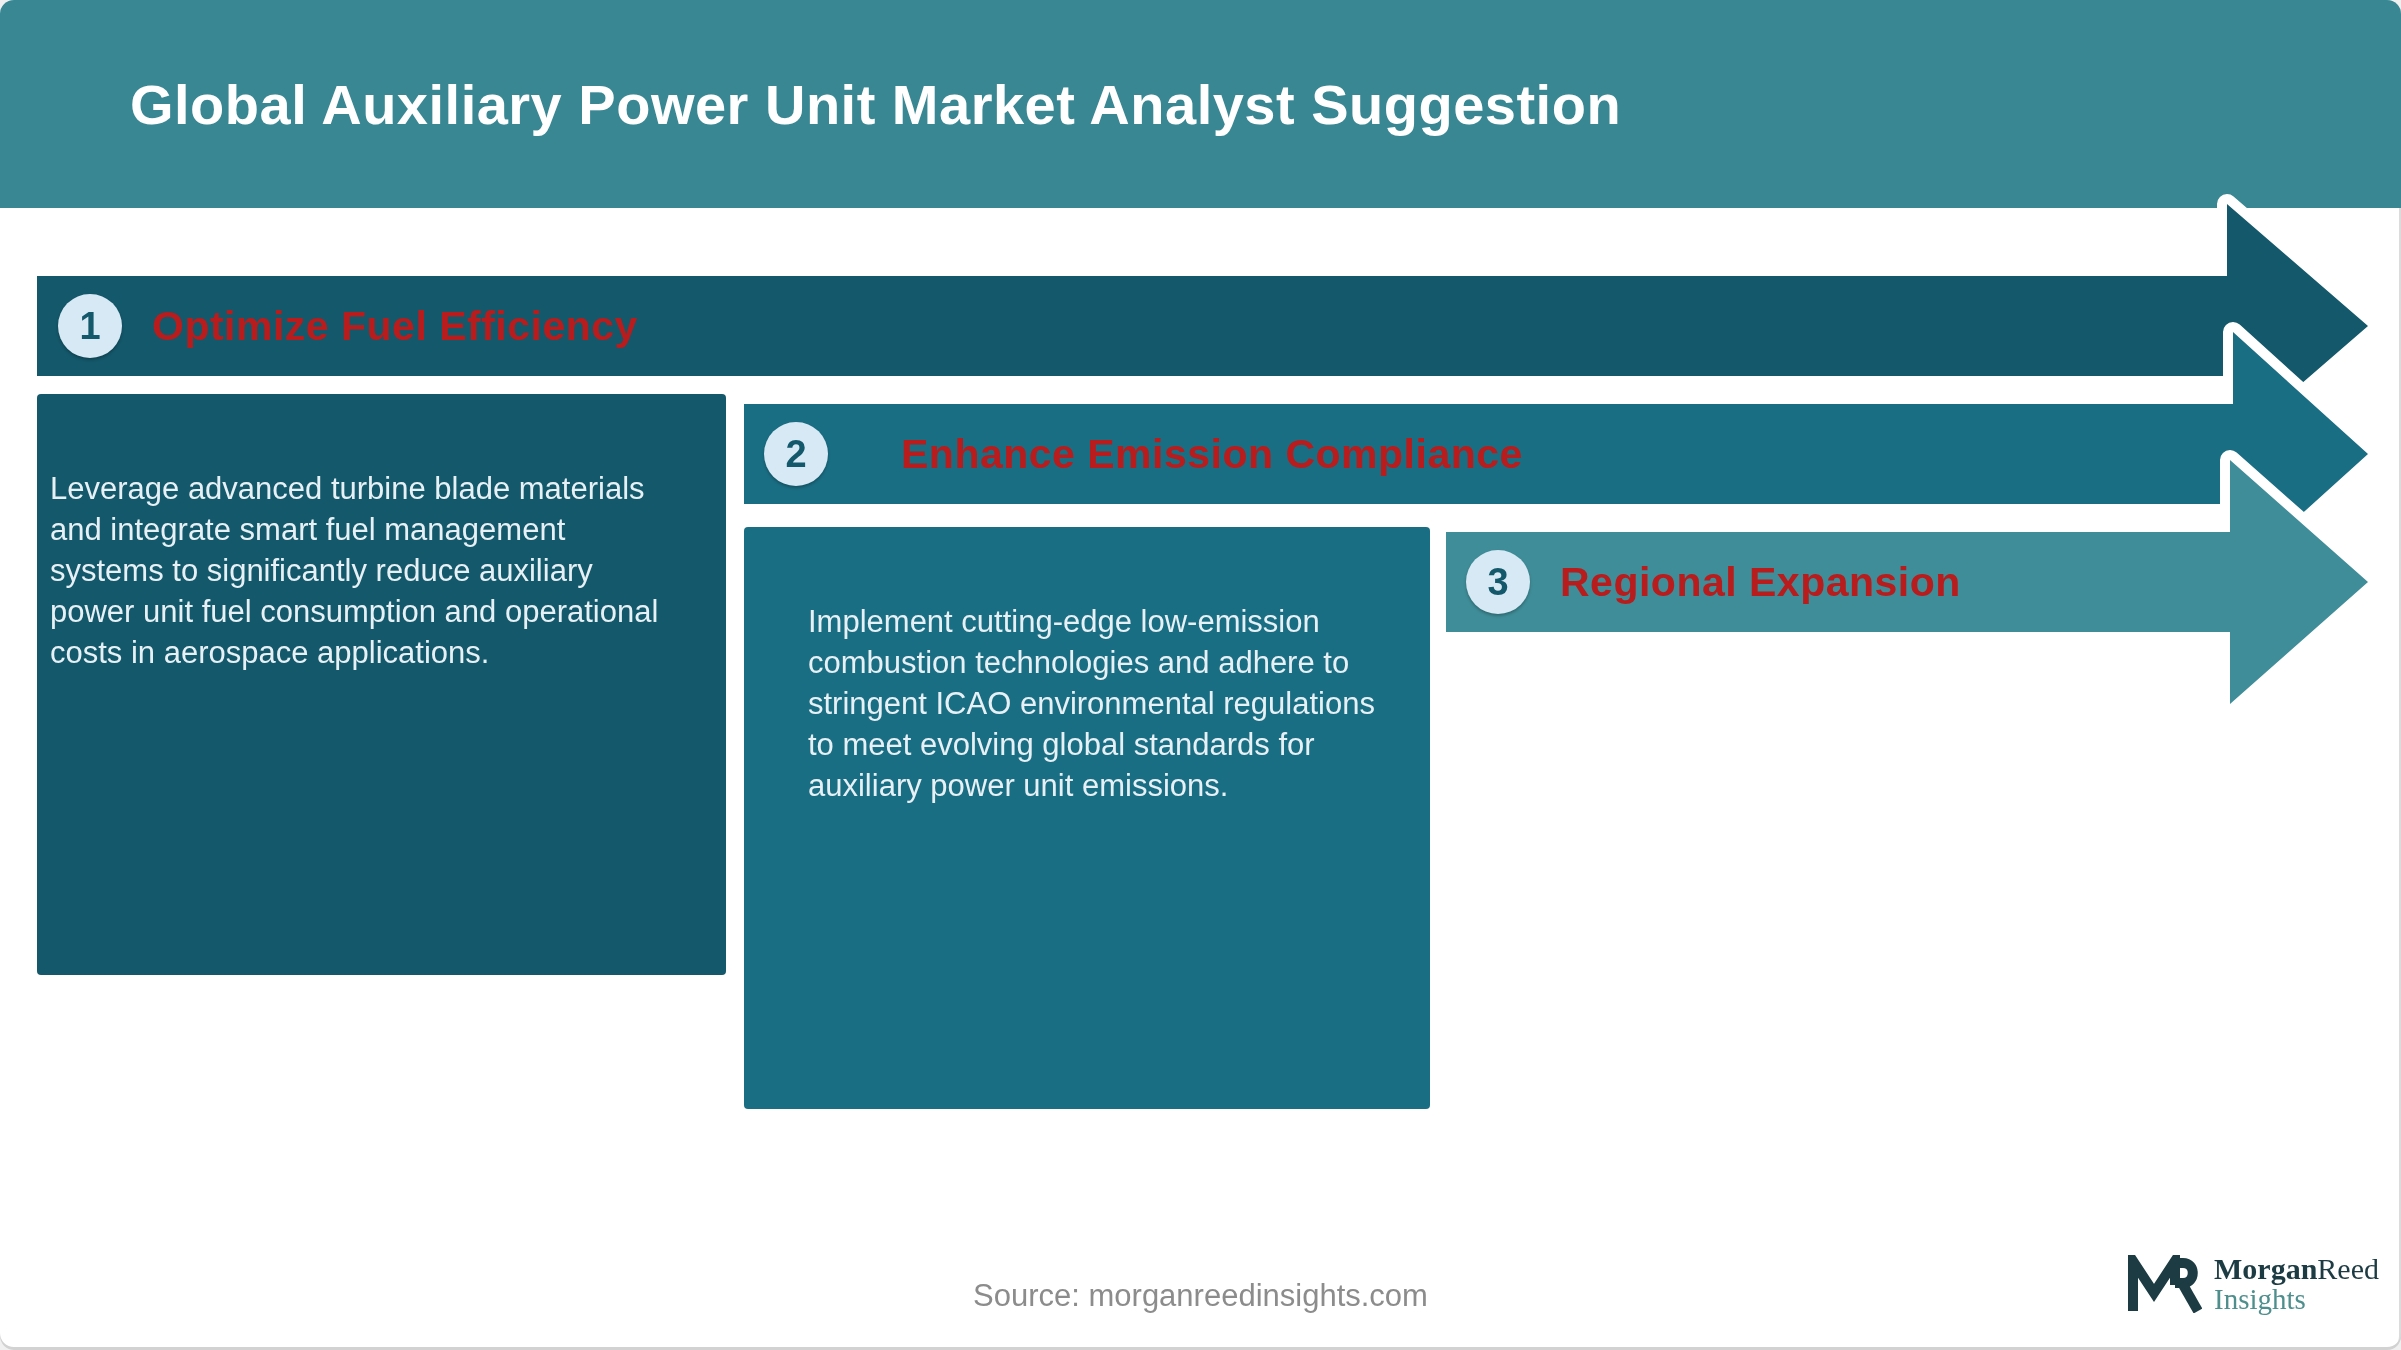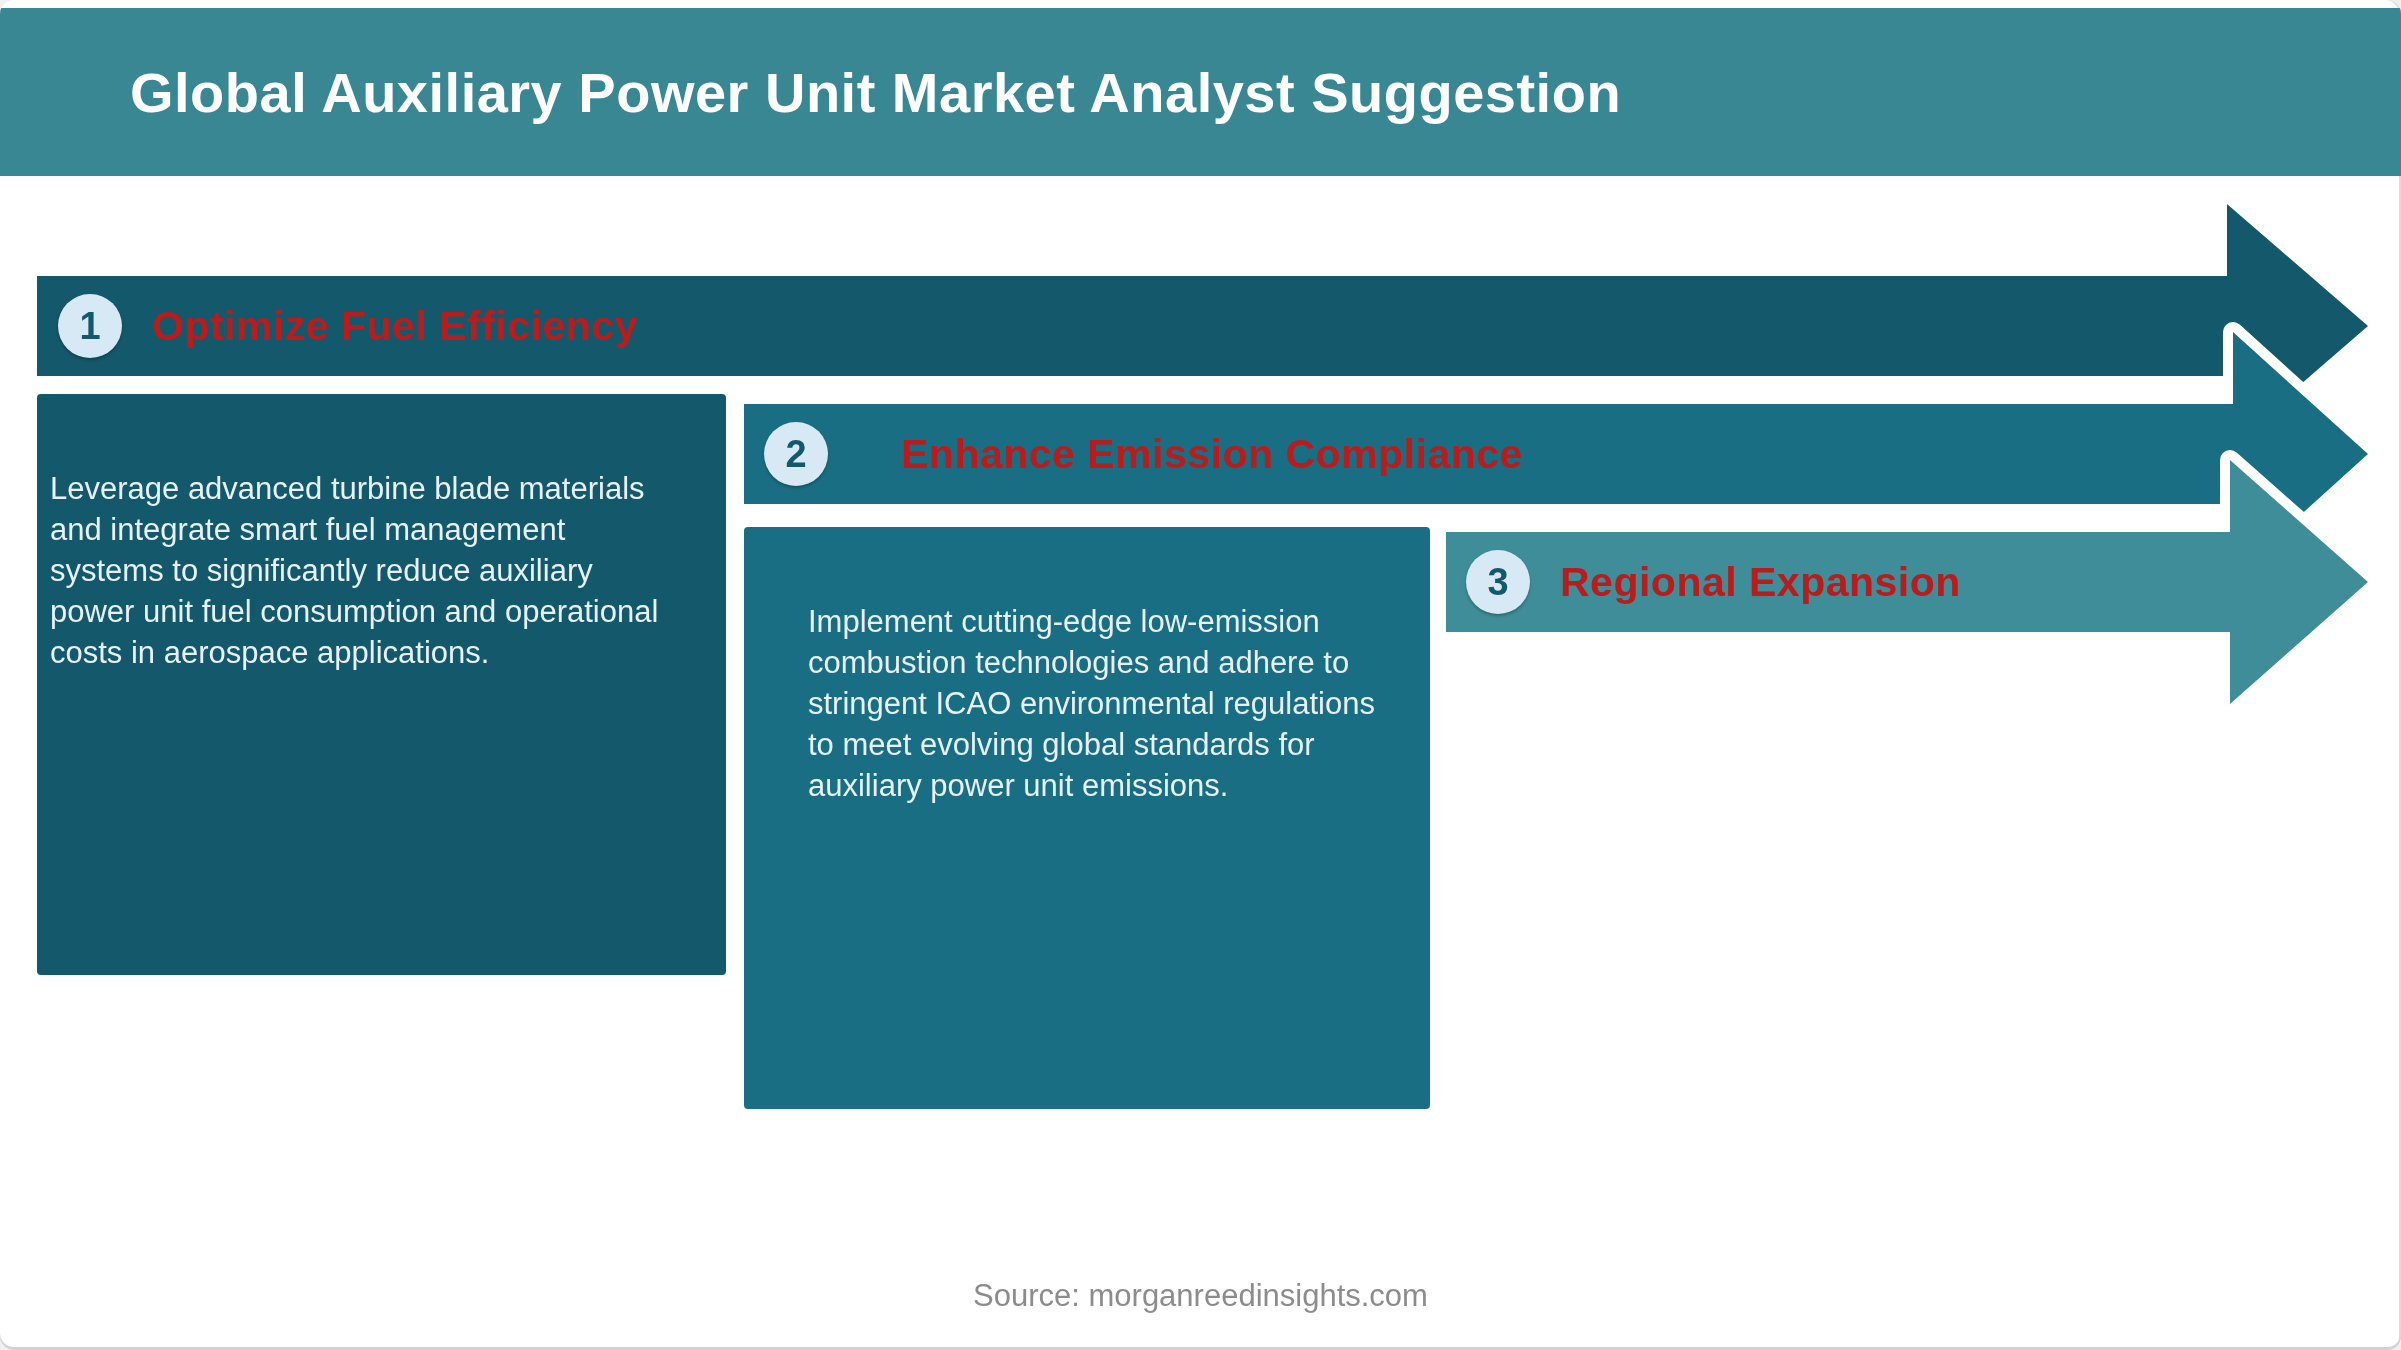--- a/index.html
+++ b/index.html
@@ -7,23 +7,23 @@
     position:relative;
     width:2401px;height:1350px;
     background:#ffffff;
     border-radius:14px;
     overflow:hidden;
     font-family:"Liberation Sans", sans-serif;
     box-shadow:inset 0 -3px 0 #d2d2d2, inset -2px 0 0 #dcdcdc;
   }
   
   .header{
-    position:absolute;left:0;top:0;width:2401px;height:168px;
+    position:absolute;left:0;top:0;width:2401px;height:208px;
     background:var(--header_bg);
-    display:flex;align-items:center;margin-top:8px;
+    display:flex;align-items:center;
   }
   .header h1{
     margin:0 0 0 130px;
     color:#ffffff;font-size:56px;font-weight:700;letter-spacing:.5px;
   }
   
   .arrow{position:absolute;overflow:visible;}
   .arrow.s1{left:37px;top:204px;}
   .arrow.s2{left:744px;top:332px;}
   .arrow.s3{left:1446px;top:460px;}
@@ -118,14 +118,25 @@
 
   <div class="box x1">
     <div>Leverage advanced turbine blade materials and integrate smart fuel management systems to significantly reduce auxiliary power unit fuel consumption and operational costs in aerospace applications.</div>
   </div>
   <div class="box x2">
     <div>Implement cutting-edge low-emission combustion technologies and adhere to stringent ICAO environmental regulations to meet evolving global standards for auxiliary power unit emissions.</div>
   </div>
 
   <div class="source">Source: morganreedinsights.com</div>
 
+  <div class="logo">
+    <svg width="76" height="58" viewBox="0 0 76 58">
+      <path class="mono" d="M7 56 L7 6 L28 38 L49 6 L49 30"></path>
+      <path class="mono" d="M49 8 H57 C70 8 70 28 57 28 H49"></path>
+      <path class="mono" d="M56 28 L72 56"></path>
+    </svg>
+    <div class="logo-text">
+      <span class="logo-name"><span class="bold">Morgan</span><span>Reed</span></span>
+      <span class="logo-tagline">Insights</span>
+    </div>
+  </div>
 
 </div>
 
 </body></html>

